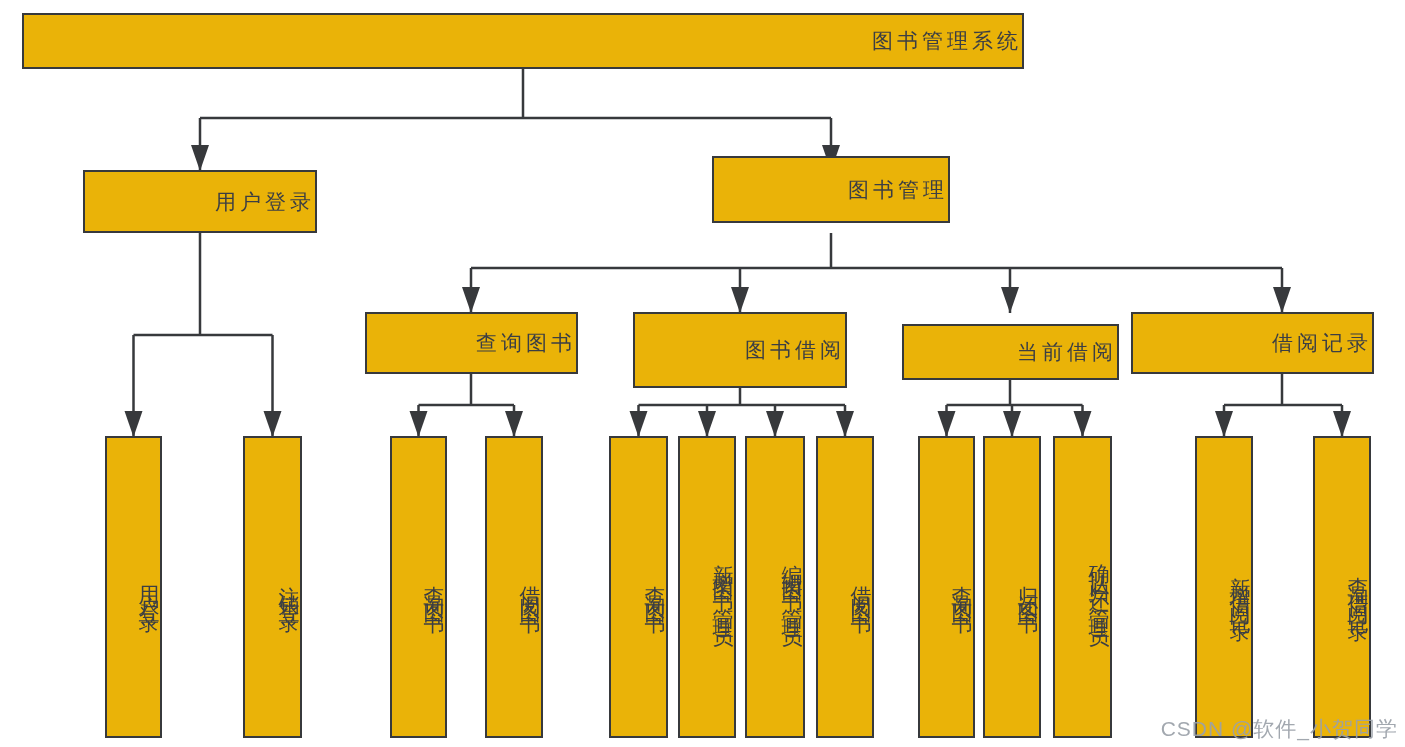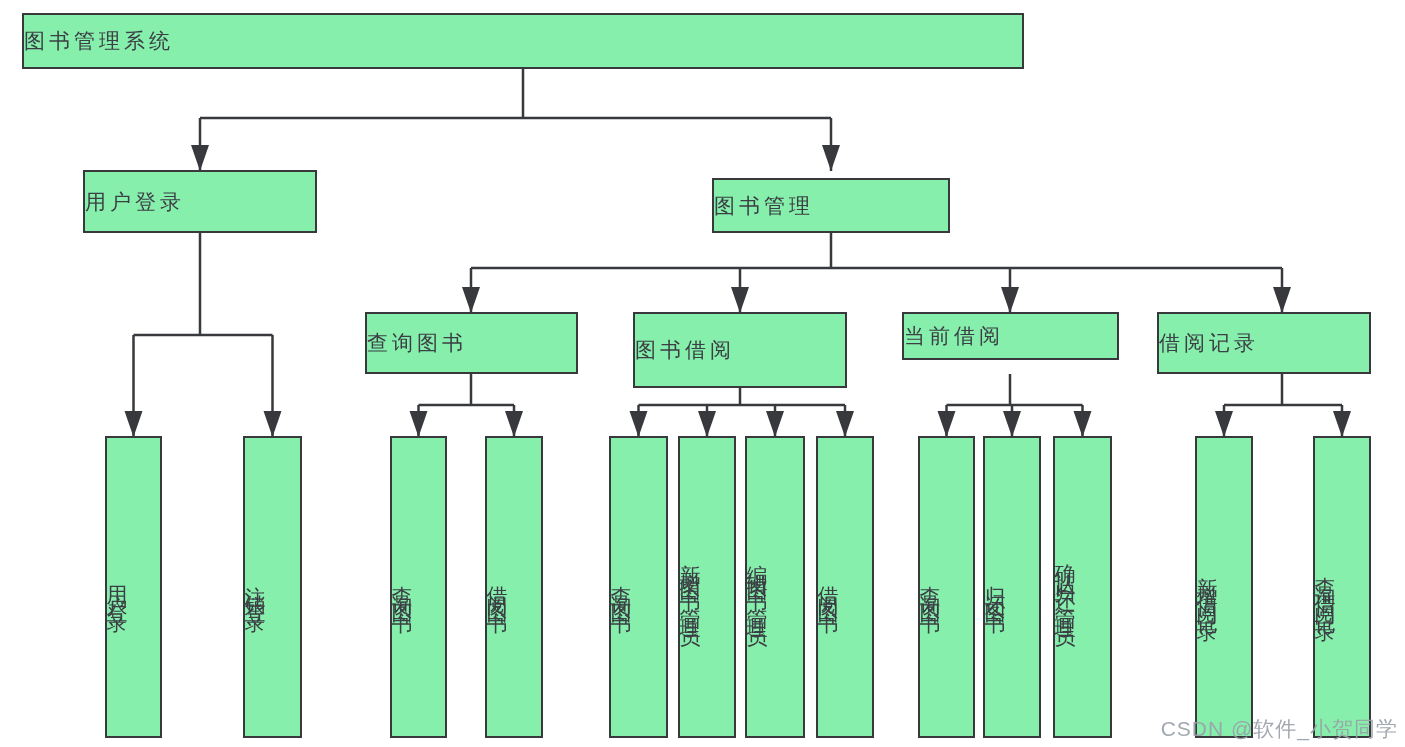--- a/index.html
+++ b/index.html
@@ -17,24 +17,24 @@
     background: var(--background);
     font-family: "Liberation Sans", sans-serif;
     overflow: hidden;
   }
   .wires { position: absolute; left: 0; top: 0; width: 1405px; height: 747px; }
   .wires path { stroke: var(--line); stroke-width: 2.5; fill: none; }
   .wires polygon { fill: var(--line); stroke: none; }
   .node {
     position: absolute;
     border: 2.5px solid var(--line);
-    background: #86efac;
+    background: #eab308;
     display: flex;
     align-items: center;
-    justify-content: flex-start;
+    justify-content: flex-end;
     color: var(--text);
   }
   .hnode span {
     font-size: 21px;
     letter-spacing: 4px;
     white-space: nowrap;
   }
   .vnode span {
     writing-mode: vertical-rl;
     text-orientation: mixed;
@@ -104,34 +104,34 @@
     </g>
   </svg>
 
   <div class="node hnode" style="left:22px;top:13px;width:1002px;height:56px">
     <span>图书管理系统</span>
   </div>
 
   <div class="node hnode" style="left:83px;top:170px;width:234px;height:63px">
     <span>用户登录</span>
   </div>
-  <div class="node hnode" style="left:712px;top:178px;width:238px;height:55px">
+  <div class="node hnode" style="left:712px;top:156px;width:238px;height:67px">
     <span>图书管理</span>
   </div>
 
   <div class="node hnode" style="left:365px;top:312px;width:213px;height:62px">
     <span>查询图书</span>
   </div>
   <div class="node hnode" style="left:633px;top:312px;width:214px;height:76px">
     <span>图书借阅</span>
   </div>
-  <div class="node hnode" style="left:902px;top:312px;width:217px;height:48px">
+  <div class="node hnode" style="left:902px;top:324px;width:217px;height:56px">
     <span>当前借阅</span>
   </div>
-  <div class="node hnode" style="left:1157px;top:312px;width:214px;height:62px">
+  <div class="node hnode" style="left:1131px;top:312px;width:243px;height:62px">
     <span>借阅记录</span>
   </div>
 
   <div class="node vnode" style="left:105px;top:436px;width:57px;height:302px">
     <span>用户登录</span>
   </div>
   <div class="node vnode" style="left:243px;top:436px;width:59px;height:302px">
     <span>注销登录</span>
   </div>
 

